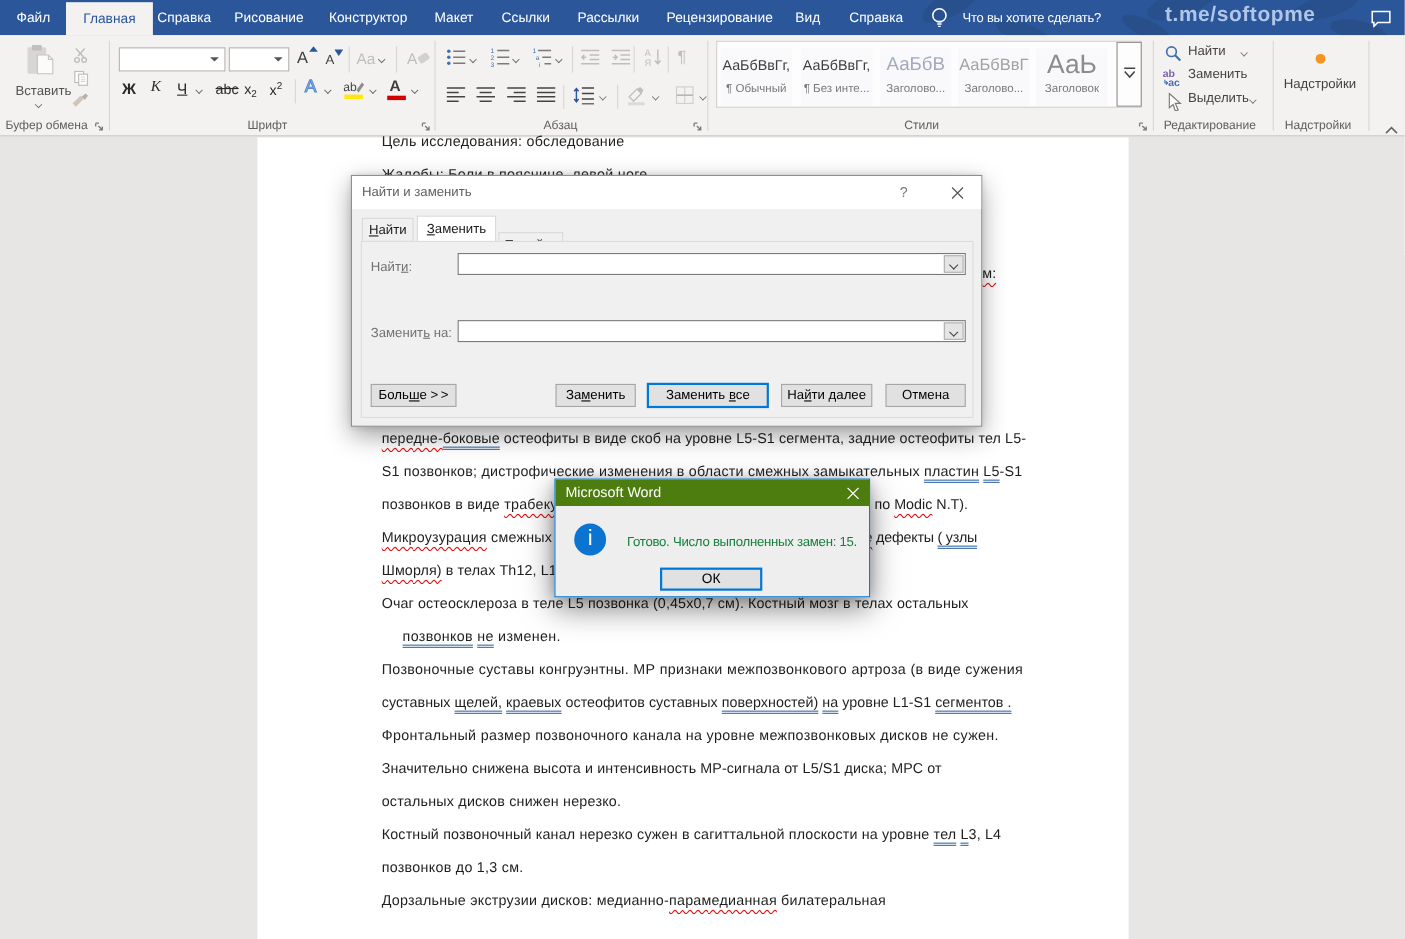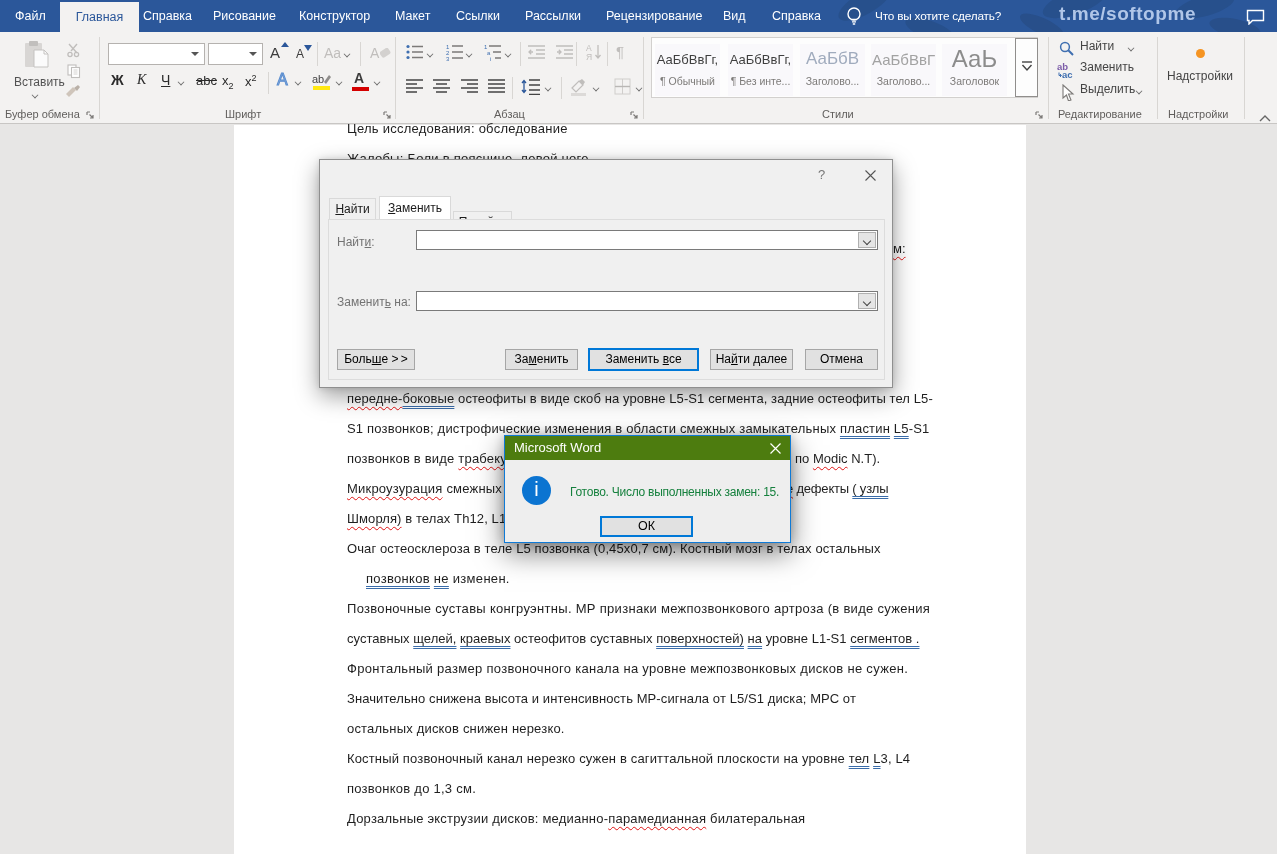--- a/index.html
+++ b/index.html
@@ -329,20 +329,23 @@
   <div class="tl" style="left:347px; top:631.3px; letter-spacing:0.03px;">суставных <span class="dbl">щелей,</span> <span class="dbl">краевых</span> остеофитов суставных <span class="dbl">поверхностей)</span> <span class="dbl">на</span> уровне L1-S1 <span class="dbl">сегментов .</span></div>
   <div class="tl" style="left:347px; top:661.3px; letter-spacing:0.31px;">Фронтальный размер позвоночного канала на уровне межпозвонковых дисков не сужен.</div>
   <div class="tl" style="left:347px; top:691.3px; letter-spacing:0.09px;">Значительно снижена высота и интенсивность МР-сигнала от L5/S1 диска; МРС от</div>
   <div class="tl" style="left:347px; top:721.3px; letter-spacing:0.19px;">остальных дисков снижен нерезко.</div>
   <div class="tl" style="left:347px; top:751.3px; letter-spacing:0.15px;">Костный позвоночный канал нерезко сужен в сагиттальной плоскости на уровне <span class="dbl">тел</span> <span class="dbl">L</span>3, L4</div>
   <div class="tl" style="left:347px; top:781.3px; letter-spacing:0.25px;">позвонков до 1,3 см.</div>
   <div class="tl" style="left:347px; top:811.3px; letter-spacing:0.21px;">Дорзальные экструзии дисков: медианно-<span class="wavy">парамедианная</span> билатеральная</div>
 </div>
 
 <div id="frdlg">
+  <div id="frtitle">
+      <span class="t">Найти и заменить</span>
+    </div>
   <div style="position:absolute; left:498px; top:7px; color:#777; font-size:13px;">?</div>
   <svg class="abs" style="left:545px; top:10px;" width="11" height="11" viewBox="0 0 11 11">
       <path d="M0.5 0.5 L10.5 10.5 M10.5 0.5 L0.5 10.5" stroke="#555" stroke-width="1.1"></path>
     </svg>
 
   <div class="dlgtab" style="left:9px; width:47px; line-height:21px;"><u>Н</u>айти</div>
   <div class="dlgtab" style="left:59px; top:36px; width:72px; height:25px; background:#fff; border-bottom:0; line-height:23px;"><u>З</u>аменить</div>
   <div class="dlgtab" style="left:133px; width:59px; line-height:21px;margin-top:13px;"><u>П</u>ерейти</div>
   <div id="frpanel"></div>
 

